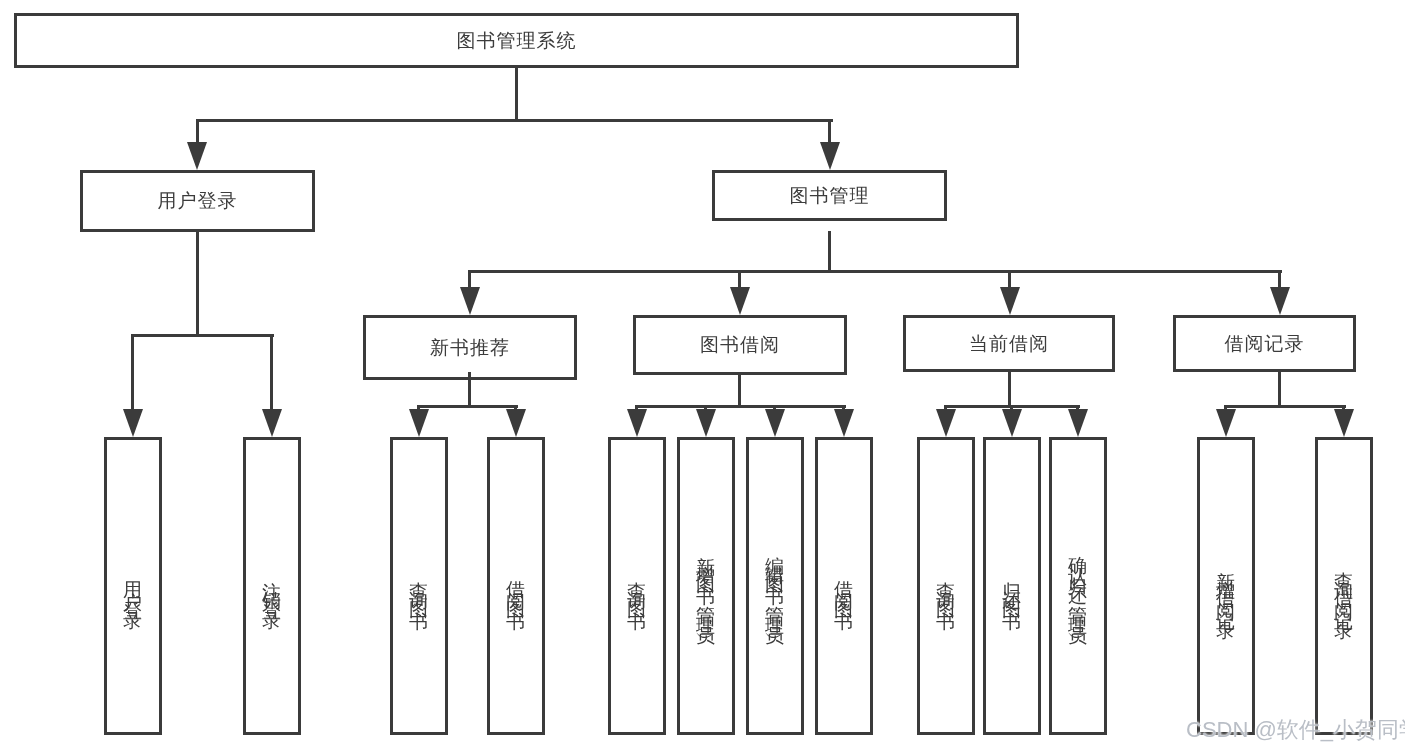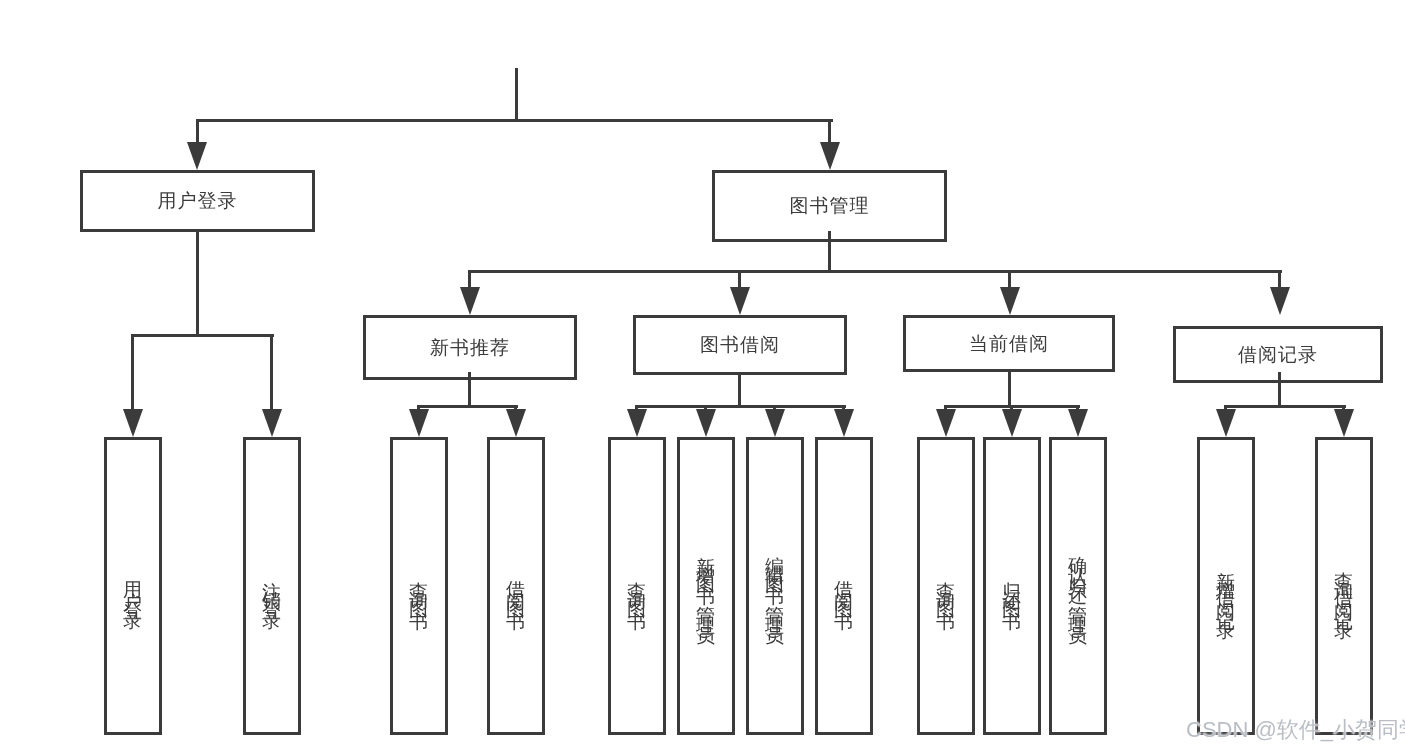--- a/index.html
+++ b/index.html
@@ -54,38 +54,41 @@
     text-shadow:0 0 3px #fff, 0 0 2px #fff;
     white-space:nowrap;
     z-index:5;
   }
 </style>
 </head>
 <body>
 
 <div class="canvas">
 
+  <div class="box" style="left:14px;top:13px;width:1005px;height:55px">
+    <span>图书管理系统</span>
+  </div>
 
   <div class="box" style="left:80px;top:170px;width:235px;height:62px">
     <span>用户登录</span>
   </div>
-  <div class="box" style="left:712px;top:170px;width:235px;height:72px">
+  <div class="box" style="left:712px;top:170px;width:235px;height:51px">
     <span>图书管理</span>
   </div>
 
   <div class="box" style="left:363px;top:315px;width:214px;height:65px">
     <span>新书推荐</span>
   </div>
   <div class="box" style="left:633px;top:315px;width:214px;height:60px">
     <span>图书借阅</span>
   </div>
   <div class="box" style="left:903px;top:315px;width:212px;height:57px">
     <span>当前借阅</span>
   </div>
-  <div class="box" style="left:1173px;top:326px;width:210px;height:57px">
+  <div class="box" style="left:1173px;top:315px;width:183px;height:57px">
     <span>借阅记录</span>
   </div>
 
   <div class="box leaf" style="left:104px;top:437px;width:58px;height:298px">
     <span>用户登录</span>
   </div>
   <div class="box leaf" style="left:243px;top:437px;width:58px;height:298px">
     <span>注销登录</span>
   </div>
 

